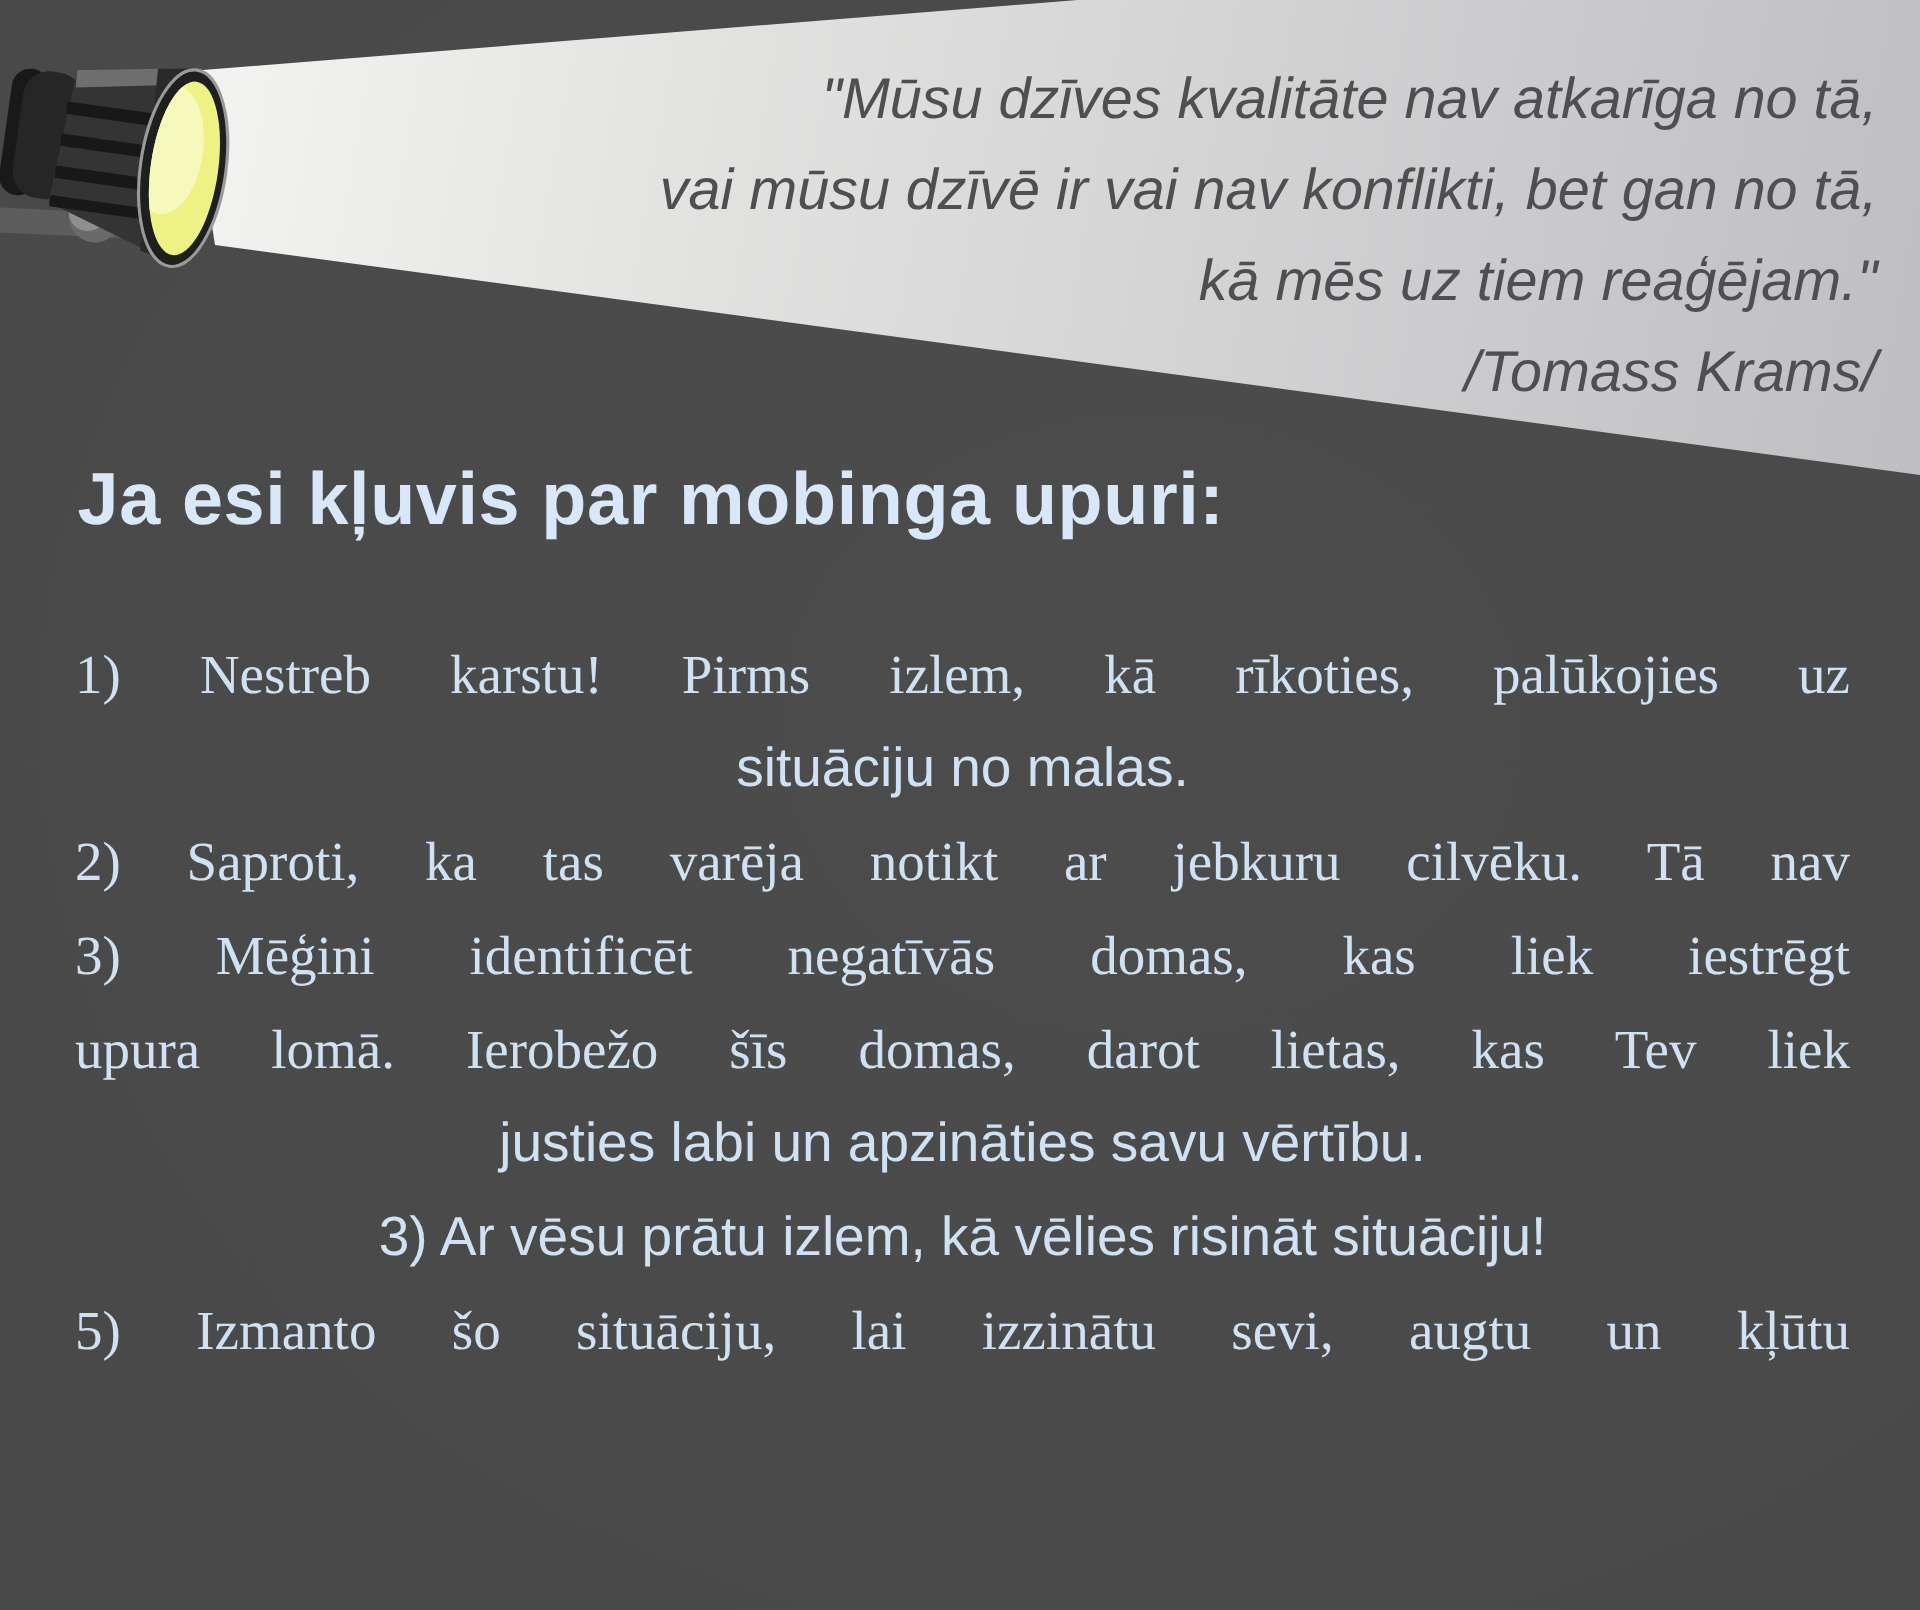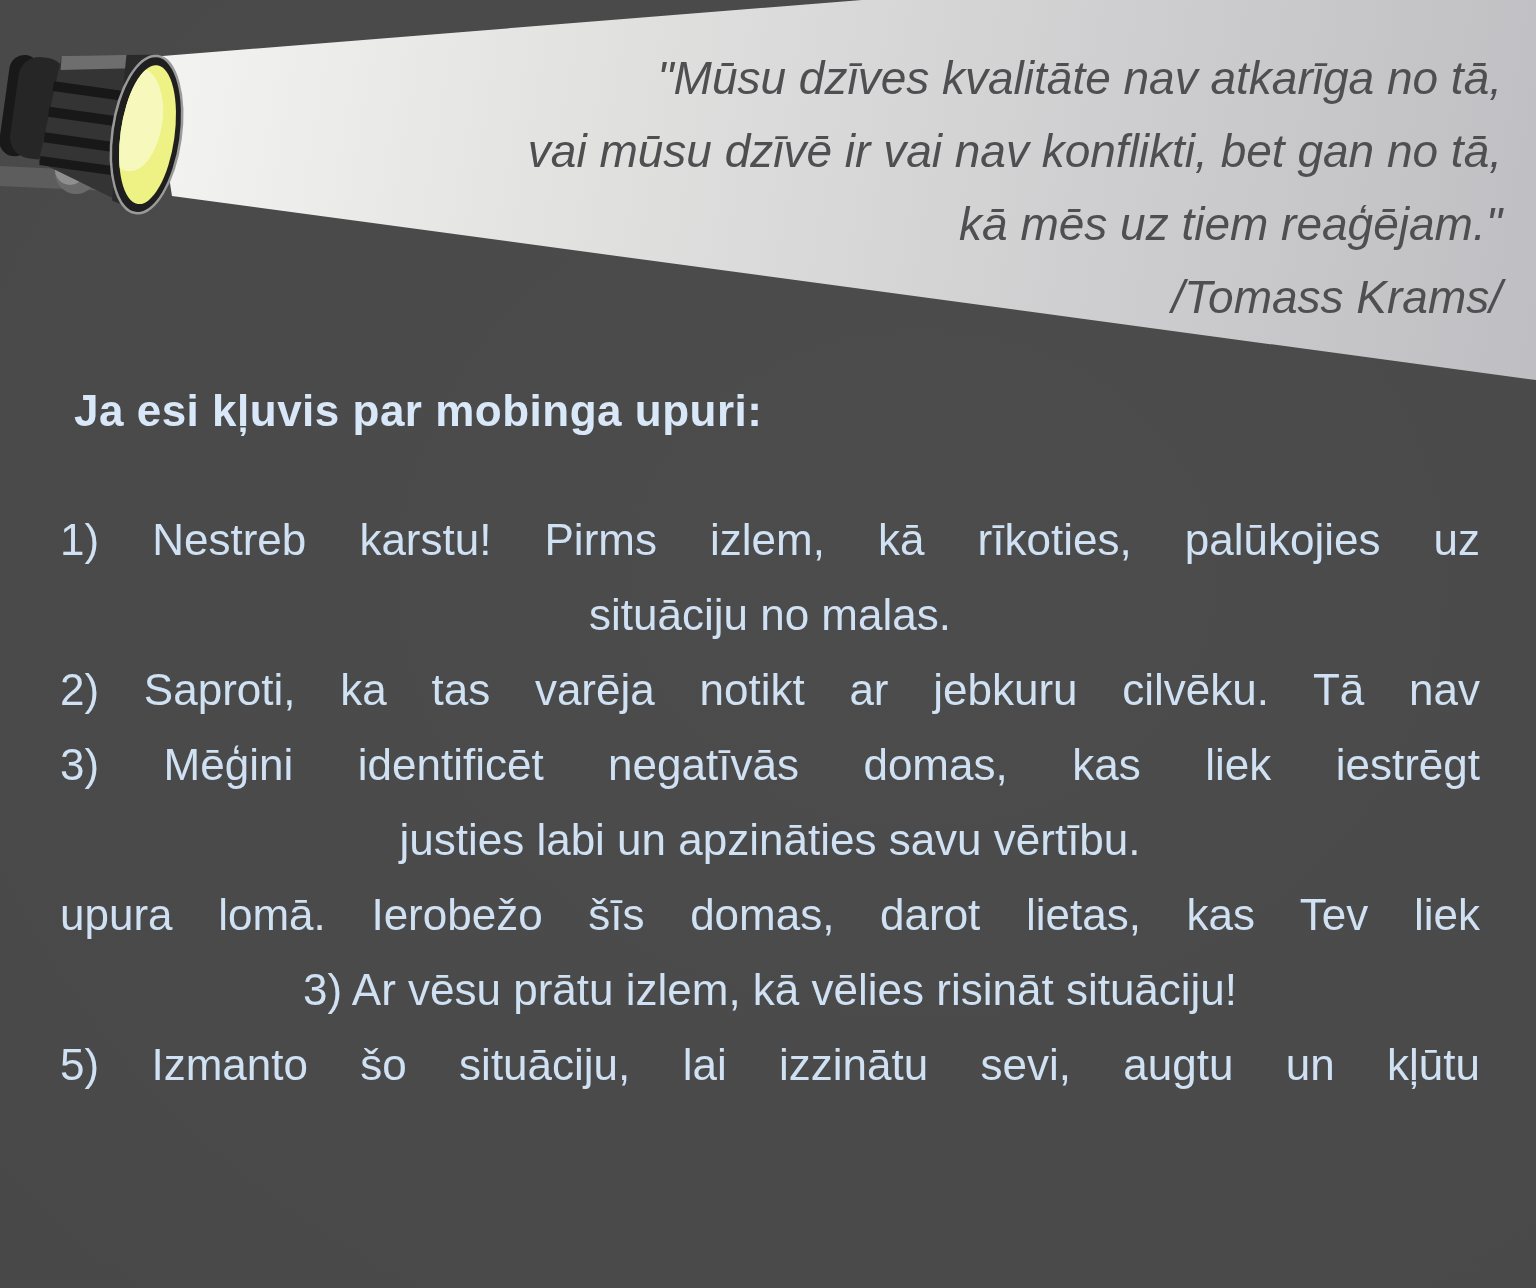--- a/index.html
+++ b/index.html
@@ -26,22 +26,22 @@
     line-height: 73px;
     color: #4f4f52;
     z-index: 2;
   }
   .quote .qline { white-space: nowrap; }
 
   .heading {
     position: absolute;
     left: 58px;
     top: 366px;
-    margin: 16px;
-    font-size: 44px;
+    margin: 4px;
+    font-size: 59px;
     line-height: 58px;
     font-weight: bold;
     color: #d9e8f8;
     letter-spacing: 0.5px;
     z-index: 2;
   }
 
   .advice {
     position: absolute;
     left: 60px;
@@ -50,20 +50,21 @@
     font-size: 44px;
     line-height: 75px;
     color: #cfe1f3;
     z-index: 2;
   }
   .advice .line { text-align: center; }
   .advice .line.just {
     text-align: justify;
     text-align-last: justify;
     text-justify: inter-word;
+    font-family: Liberation Serif, serif;
   }
 </style>
 </head>
 <body>
 
 <div class="canvas">
 
   <svg class="beam-svg" width="1536" height="1288" viewBox="0 0 1536 1288">
     <defs>
       <linearGradient id="beamGrad" gradientUnits="userSpaceOnUse" x1="180" y1="110" x2="1536" y2="350">
@@ -116,19 +117,19 @@
     </g>
   </svg>
 
   <h1 class="heading">Ja esi kļuvis par mobinga upuri:</h1>
 
   <div class="advice">
     <div class="line just">1) Nestreb karstu! Pirms izlem, kā rīkoties, palūkojies uz</div>
     <div class="line">situāciju no malas.</div>
     <div class="line just">2) Saproti, ka tas varēja notikt ar jebkuru cilvēku. Tā nav</div>
     <div class="line just">3) Mēģini identificēt negatīvās domas, kas liek iestrēgt</div>
+    <div class="line just">upura lomā. Ierobežo šīs domas, darot lietas, kas Tev liek</div>
     <div class="line">justies labi un apzināties savu vērtību.</div>
-    <div class="line just">upura lomā. Ierobežo šīs domas, darot lietas, kas Tev liek</div>
     <div class="line">3) Ar vēsu prātu izlem, kā vēlies risināt situāciju!</div>
     <div class="line just">5) Izmanto šo situāciju, lai izzinātu sevi, augtu un kļūtu</div>
   </div>
 
 </div>
 
 </body></html>

